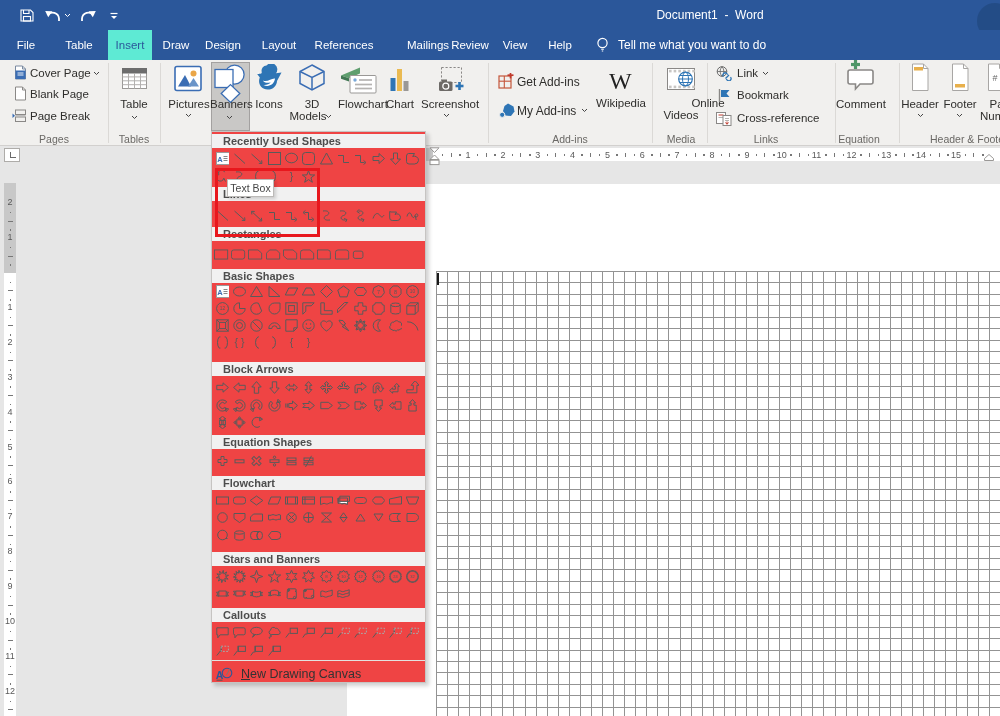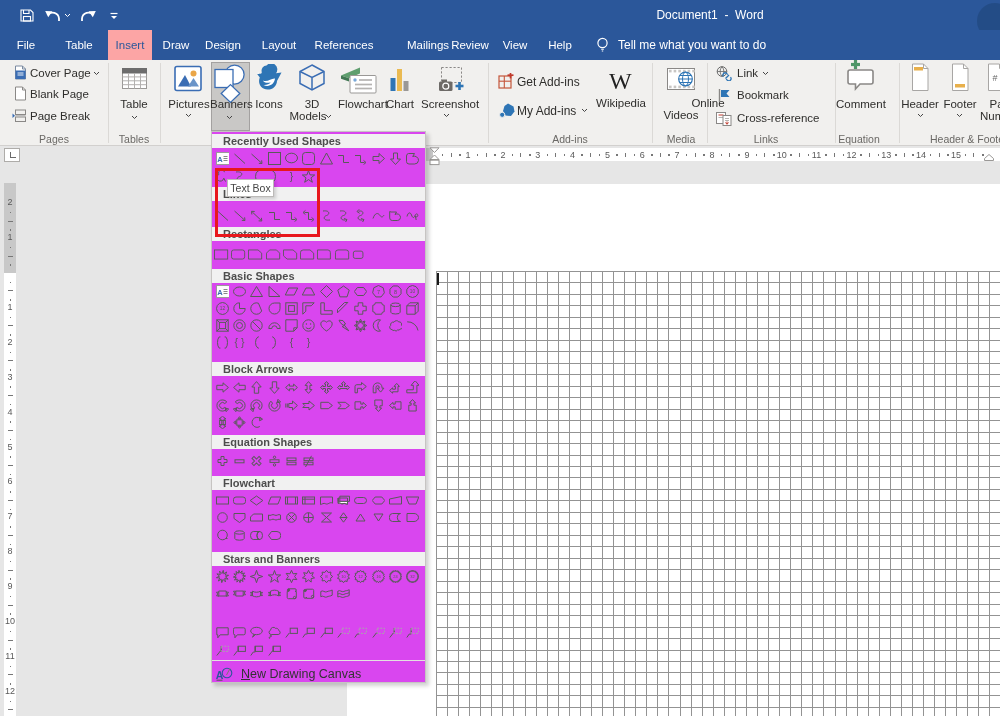--- a/index.html
+++ b/index.html
@@ -1,20 +1,20 @@
 <!DOCTYPE html>
 <html><head><meta charset="utf-8"><style>
 *{margin:0;padding:0;box-sizing:border-box}
 svg{display:block}
 html,body{width:1000px;height:716px;overflow:hidden;font-family:"Liberation Sans",sans-serif;background:#e6e6e6;position:relative}
 .abs{position:absolute}
 .titlebar{position:absolute;left:0;top:0;width:1000px;height:30px;background:#2b579a}
 .tabbar{position:absolute;left:0;top:30px;width:1000px;height:30px;background:#2b579a}
 .tab{position:absolute;top:0;height:30px;line-height:31px;color:#fff;font-size:11.5px;text-align:center}
-.tab.sel{background:#fca5a5;color:#2b579a}
+.tab.sel{background:#5eead4;color:#2b579a}
 .ribbon{position:absolute;left:0;top:60px;width:1000px;height:86px;background:#f1f0ee;border-bottom:1px solid #d2d0ce}
 .grplabel{position:absolute;font-size:10.5px;color:#6a6865;text-align:center;white-space:nowrap}
 .gsep{position:absolute;top:3px;width:1px;height:80px;background:#dbd9d6}
 .bigbtn{position:absolute;text-align:center;font-size:11.5px;color:#2f2e2c;white-space:nowrap}
 .smallbtn{position:absolute;font-size:11.5px;color:#2f2e2c;white-space:nowrap}
 .docarea{position:absolute;left:0;top:146px;width:1000px;height:570px;background:#e6e6e6}
 .page{position:absolute;left:347px;top:184px;width:653px;height:532px;background:#fff}
 .grid{position:absolute;left:436px;top:271px;width:564px;height:445px;
  background-image:repeating-linear-gradient(to right,#939393 0,#939393 1px,transparent 1px,transparent 11.07px),repeating-linear-gradient(to bottom,#939393 0,#939393 1px,transparent 1px,transparent 11.47px)}
 .caret{position:absolute;left:437px;top:272.5px;width:1.5px;height:12.5px;background:#1a1a1a}
@@ -24,21 +24,21 @@
 .hdot{position:absolute;top:154px;width:1.5px;height:1.5px;background:#777}
 .htick{position:absolute;top:152.5px;width:1px;height:4.5px;background:#777}
 .vruler{position:absolute;left:4px;top:183px;width:12px;height:533px;background:#fff}
 .vrulermargin{position:absolute;left:4px;top:183px;width:12px;height:90px;background:#c8c8c8}
 .vnum{position:absolute;left:4px;width:12px;text-align:center;font-size:9px;color:#595959}
 .vdot{position:absolute;left:9.5px;width:1.5px;height:1.5px;background:#777}
 .vtick{position:absolute;left:8px;width:4.5px;height:1px;background:#777}
 .tabsel{position:absolute;left:4px;top:148px;width:16px;height:14px;background:#fff;border:1px solid #aeaca9}
 .tabsel:after{content:'';position:absolute;left:4.5px;top:3px;width:5px;height:5px;border-left:1.5px solid #6a6a6a;border-bottom:1.5px solid #6a6a6a}
 .indents{position:absolute;left:429px;top:147px;width:11px;height:20px}
-.dropdown{position:absolute;left:211px;top:131px;width:215px;height:552px;background:#d946ef;border:1px solid #c6c4c2;box-shadow:3px 3px 4px rgba(0,0,0,0.18)}
+.dropdown{position:absolute;left:211px;top:131px;width:215px;height:552px;background:#ef4444;border:1px solid #c6c4c2;box-shadow:3px 3px 4px rgba(0,0,0,0.18)}
 .ihdr{position:absolute;left:0;width:213px;height:14px;background:#f1f1f1;font-size:11px;font-weight:bold;color:#4d4d4d;line-height:14px;padding-left:11px}
 .irow{position:absolute;left:1.6px;display:flex}
 .cell{width:17.32px;height:13px;display:flex;align-items:center;justify-content:center;flex:none}
 .ndc{position:absolute;left:0;top:529px;width:213px;height:23px;font-size:12.5px;color:#333}
 .redbox{position:absolute;left:215px;top:168px;width:105px;height:69px;border:3px solid #e8171d;z-index:30}
 .tooltip{position:absolute;left:227px;top:179px;width:47px;height:18px;background:#fff;border:1px solid #bcbab8;box-shadow:2px 2px 3px rgba(0,0,0,0.15);z-index:31;font-size:10.5px;color:#464646;text-align:center;line-height:17px}
 .chev{position:absolute}
 </style></head><body>
 <div class="titlebar">
     <div class="abs" style="left:20px;top:9px">
@@ -1455,20 +1455,21 @@
           <path d="M0.8,4.5 C2.8,2.7 4.8,5.9 6.8,4.8 C8.7,3.7 10.3,4.2 12.2,3.0 L12.2,8.2 C10.3,9.4 8.7,8.9 6.8,10.0 C4.8,11.1 2.8,7.9 0.8,9.7 z" fill="none" stroke="#5a5a5a" stroke-width="1"></path>
         </svg>
       </span>
       <span class="cell">
         <svg width="13" height="13" viewBox="0 0 13 13">
           <path d="M0.8,4.2 C2.8,2.4 4.8,5.6 6.8,4.5 C8.7,3.4 10.3,3.9 12.2,2.7 L12.2,8.5 C10.3,9.7 8.7,9.2 6.8,10.3 C4.8,11.4 2.8,8.2 0.8,10.0 z" fill="none" stroke="#5a5a5a" stroke-width="1"></path>
           <path d="M0.8,7.1 C2.8,5.3 4.8,8.5 6.8,7.4 C8.7,6.3 10.3,6.8 12.2,5.6" fill="none" stroke="#5a5a5a" stroke-width="1"></path>
         </svg>
       </span>
     </div>
+    <div class="ihdr" style="top:475.5px">Callouts</div>
     <div class="irow" style="top:494px">
       <span class="cell">
         <svg width="13" height="13" viewBox="0 0 13 13">
           <path d="M0.8,1.8 h11.4 v7 h-8 l-2.4,3 v-3 h-1 z" fill="none" stroke="#5a5a5a" stroke-width="1"></path>
         </svg>
       </span>
       <span class="cell">
         <svg width="13" height="13" viewBox="0 0 13 13">
           <path d="M2.3,1.8 h8.4 a1.5,1.5 0 0 1 1.5,1.5 v4 a1.5,1.5 0 0 1 -1.5,1.5 h-6.4 l-2.4,3 v-3 a1.5,1.5 0 0 1 -1.5,-1.5 v-4 a1.5,1.5 0 0 1 1.5,-1.5 z" fill="none" stroke="#5a5a5a" stroke-width="1"></path>
         </svg>

